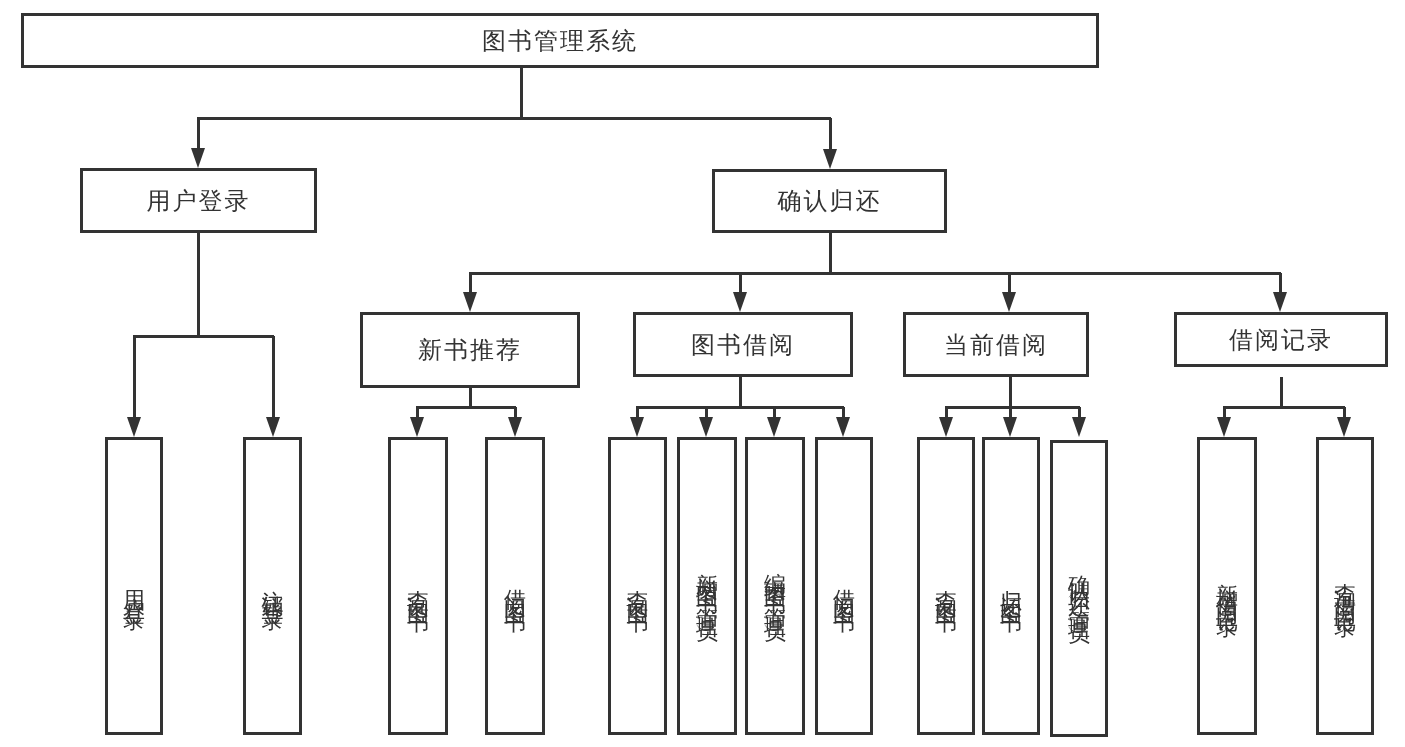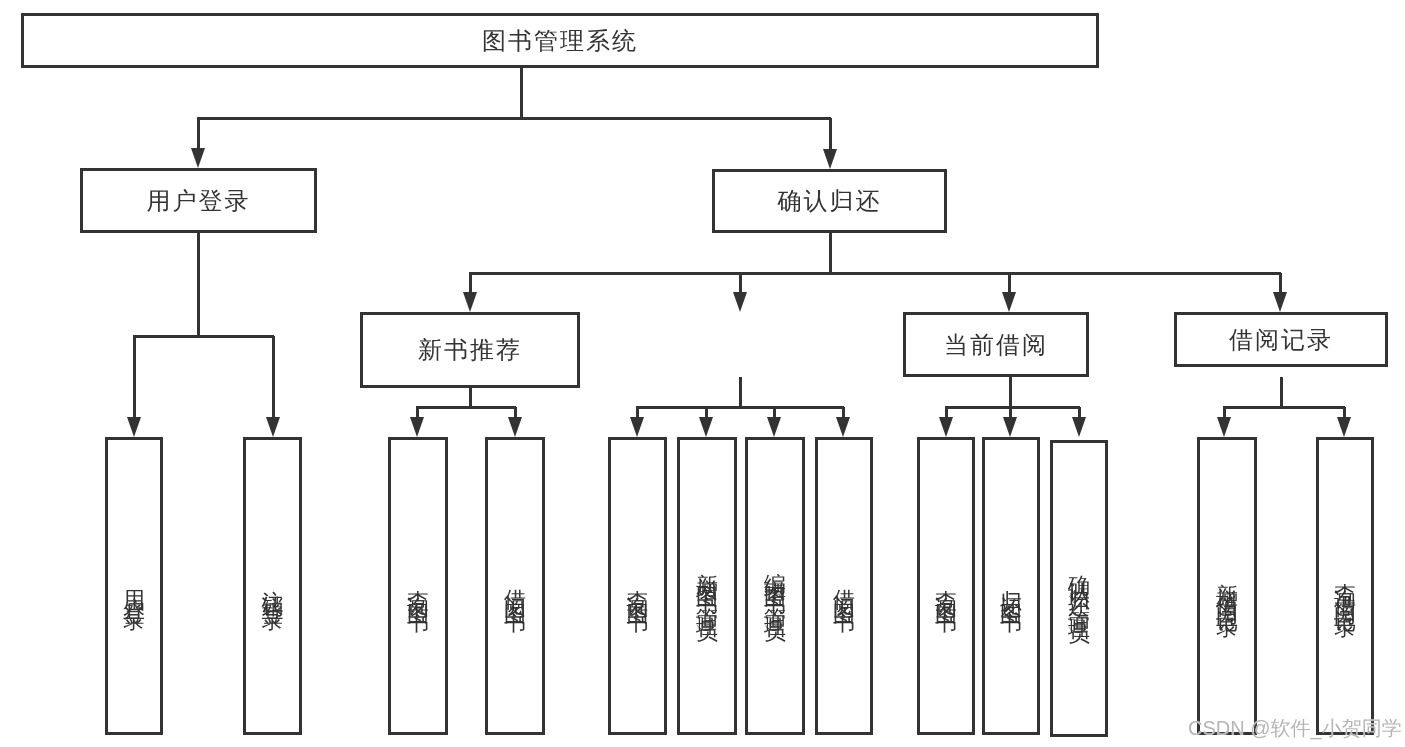--- a/index.html
+++ b/index.html
@@ -101,20 +101,23 @@
   <div class="box h" style="left:80px;top:168px;width:237px;height:65px">
     <span class="lbl">用户登录</span>
   </div>
   <div class="box h" style="left:712px;top:169px;width:235px;height:64px">
     <span class="lbl">确认归还</span>
   </div>
 
   <div class="box h" style="left:360px;top:312px;width:220px;height:76px">
     <span class="lbl">新书推荐</span>
   </div>
+  <div class="box h" style="left:633px;top:312px;width:220px;height:65px">
+    <span class="lbl">图书借阅</span>
+  </div>
   <div class="box h" style="left:903px;top:312px;width:186px;height:65px">
     <span class="lbl">当前借阅</span>
   </div>
   <div class="box h" style="left:1174px;top:312px;width:214px;height:55px">
     <span class="lbl">借阅记录</span>
   </div>
 
   <div class="box v" style="left:105px;top:437px;width:58px;height:298px">
     <span class="lbl">用户登录</span>
   </div>
@@ -152,15 +155,14 @@
     <span class="lbl">确认归还（管理员）</span>
   </div>
 
   <div class="box v" style="left:1197px;top:437px;width:60px;height:298px">
     <span class="lbl">新增借阅记录</span>
   </div>
   <div class="box v" style="left:1316px;top:437px;width:58px;height:298px">
     <span class="lbl">查询借阅记录</span>
   </div>
 
-  <div id="watermark">CSDN @软件_小贺同学</div>
 
 </div>
 
 </body></html>

